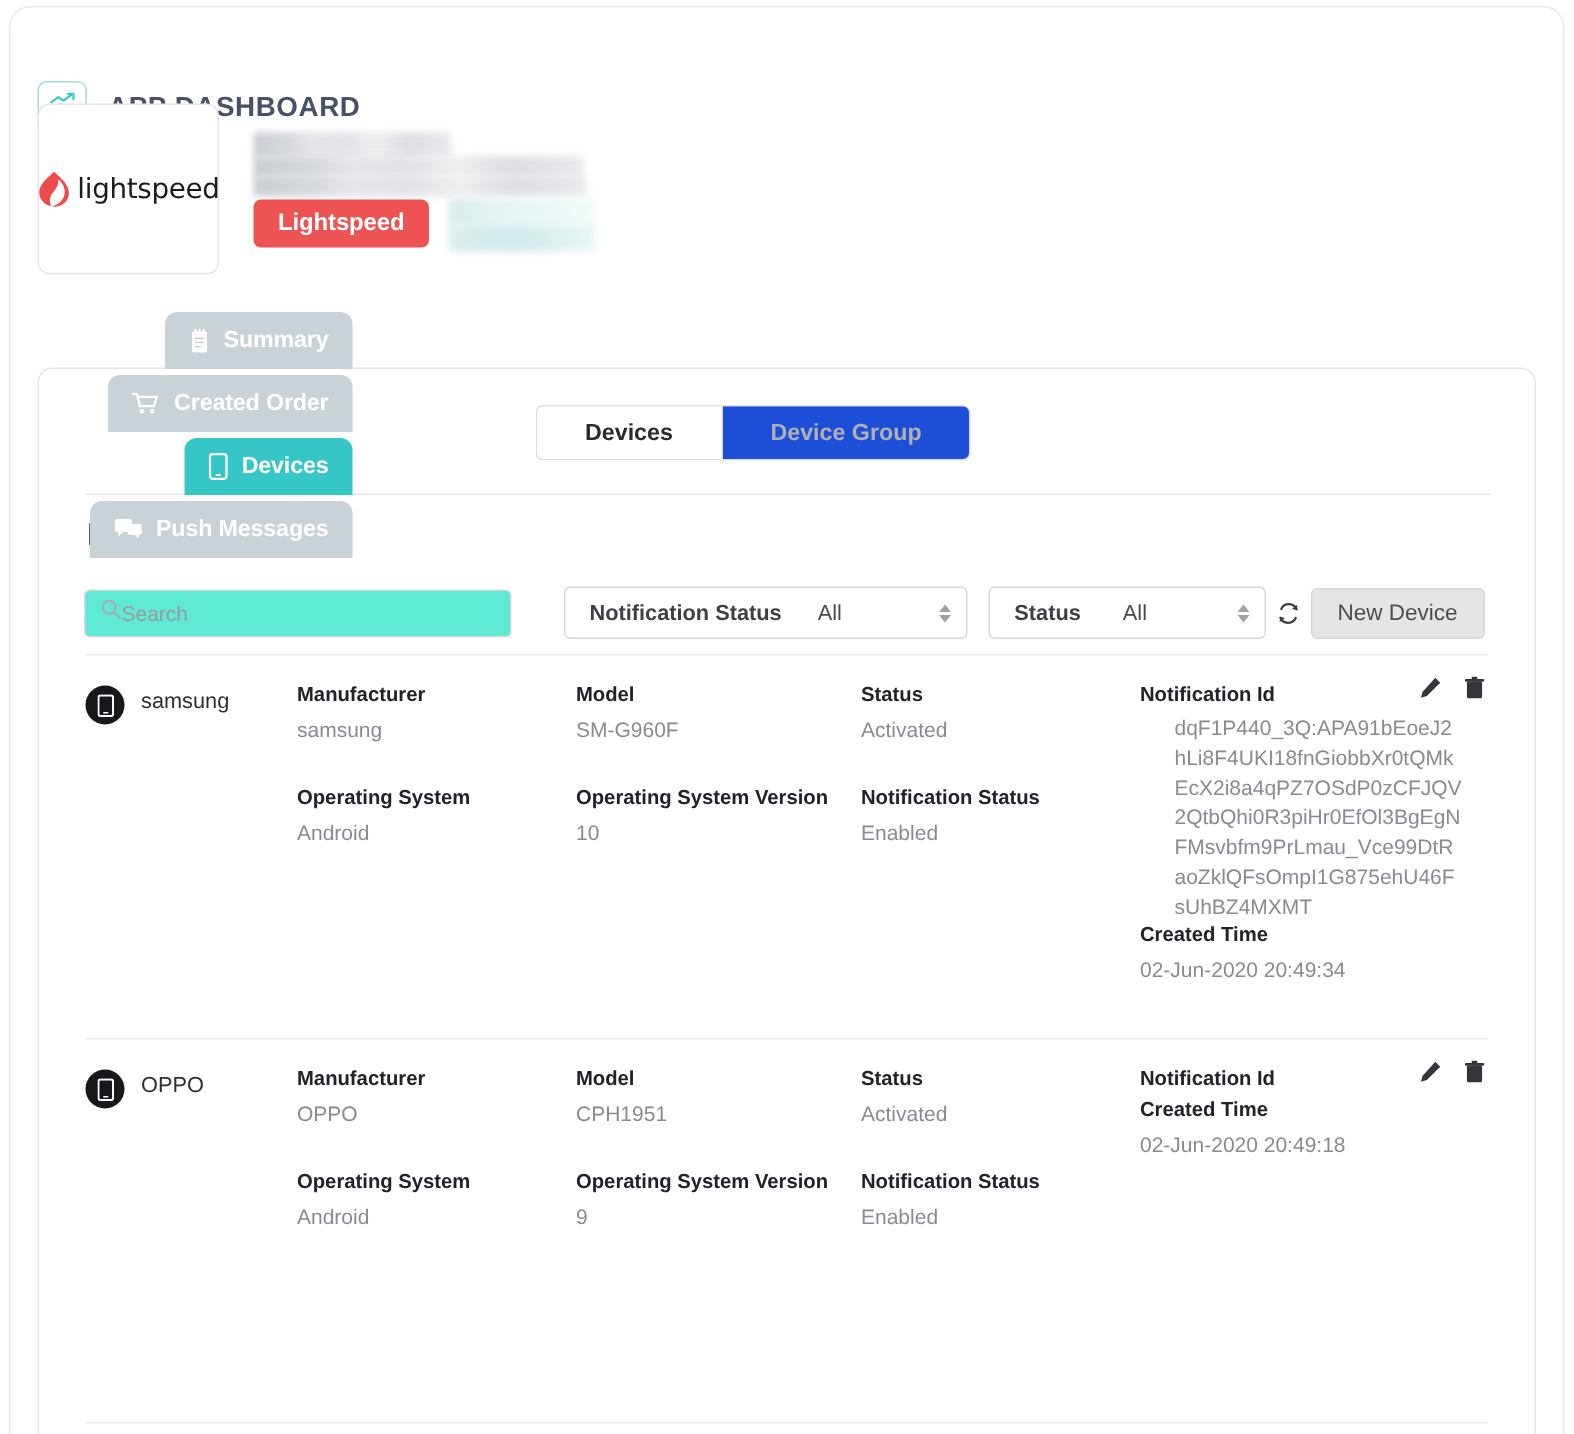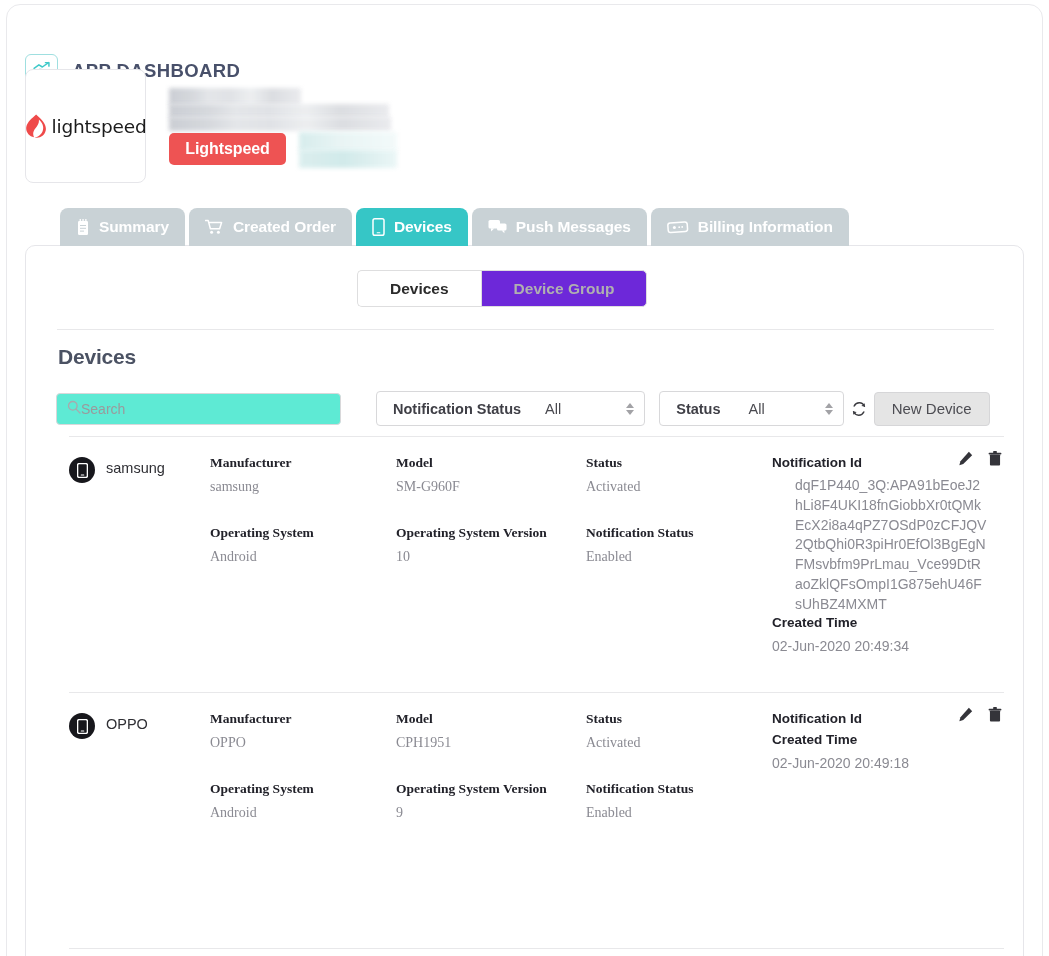--- a/index.html
+++ b/index.html
@@ -93,20 +93,21 @@
     display: flex; align-items: center; justify-content: center;
     letter-spacing: -0.1px;
   }
 
   
   .tabs {
     position: absolute;
     left: 60px; top: 208px;
     display: flex; align-items: flex-end; gap: 4px;
     z-index: 3;
+    flex-direction: column;
   }
   .tab {
     height: 38px;
     background: #c9d2d6;
     border-radius: 8px 8px 0 0;
     display: flex; align-items: center; gap: 9px;
     padding: 0 16px;
     color: #ffffff;
     font-size: 15.5px;
     font-weight: bold;
@@ -141,21 +142,21 @@
     padding: 0 32px;
     border: 1px solid #dededf;
   }
   .seg.on {
     background: #ffffff;
     color: #2b2b2b;
     border-radius: 5px 0 0 5px;
     border-right: none;
   }
   .seg.off {
-    background: #6d28d9;
+    background: #1d4ed8;
     color: #b0b0b0;
     border-radius: 0 5px 5px 0;
   }
 
   .divider {
     position: absolute;
     left: 31px;
     width: 937px;
     height: 1px;
     background: #e8e8ea;
@@ -238,21 +239,21 @@
     border-radius: 4px;
     background: #e5e5e5;
     color: #4c4c52;
     font-size: 15px;
     display: flex; align-items: center; justify-content: center;
     padding: 0 17px;
     white-space: nowrap;
   }
 
   
-  .rows { position: absolute; left: 12px; top: 190px; width: 100%; }
+  .rows { position: absolute; left: 0; top: 190px; width: 100%; }
   .row-sep {
     margin: 0 31px;
     height: 1px;
     background: #e8e8ea;
   }
   .device-row {
     position: relative;
     padding: 18px 31px 0 31px;
     height: 255px;
   }
@@ -273,21 +274,21 @@
     flex: 0 0 auto;
   }
   .dev-name {
     font-size: 14.5px;
     color: #2f2f34;
     padding-top: 3px;
   }
   .col { width: 186px; }
   .col.wide { width: 190px; }
   .col.notif { width: 215px; }
-  .field { margin-bottom: 28px; font-family: Liberation Serif, serif; }
+  .field { margin-bottom: 28px; }
   .field.tight { margin-bottom: 0; }
   .f-label {
     font-size: 13.5px;
     font-weight: bold;
     color: #22222a;
     margin-bottom: 6px;
     white-space: nowrap;
   }
   .f-value {
     font-size: 14px;
@@ -384,31 +385,20 @@
     <div class="tab">
       <span>
         <svg width="19" height="16" viewBox="0 0 19 16">
           <rect x="0.5" y="1" width="11.5" height="8.6" rx="1.6" fill="#fff"></rect>
           <path d="M3 9.2 L3 12.6 L6.2 9.6 Z" fill="#fff"></path>
           <rect x="9" y="4.4" width="9.5" height="7.2" rx="1.6" fill="#fff"></rect>
           <path d="M16.4 11.2 L16.4 14.2 L13.6 11.5 Z" fill="#fff"></path>
         </svg>
       </span>
       <span>Push Messages</span>
-    </div>
-    <div class="tab">
-      <span>
-        <svg width="22" height="16" viewBox="0 0 22 16">
-          <rect x="1" y="3.4" width="19.4" height="9.6" rx="2.4" fill="none" stroke="#fff" stroke-width="1.5" transform="rotate(-4 10.7 8.2)"></rect>
-          <circle cx="7.4" cy="8.6" r="1.5" fill="#fff"></circle>
-          <circle cx="12.2" cy="8.2" r="0.9" fill="#fff"></circle>
-          <circle cx="15.2" cy="7.9" r="0.9" fill="#fff"></circle>
-        </svg>
-      </span>
-      <span>Billing Information</span>
     </div>
   </div>
 
   <div class="panel">
 
     <div class="segmented">
       <div class="seg on">Devices</div>
       <div class="seg off">Device Group</div>
     </div>
 

